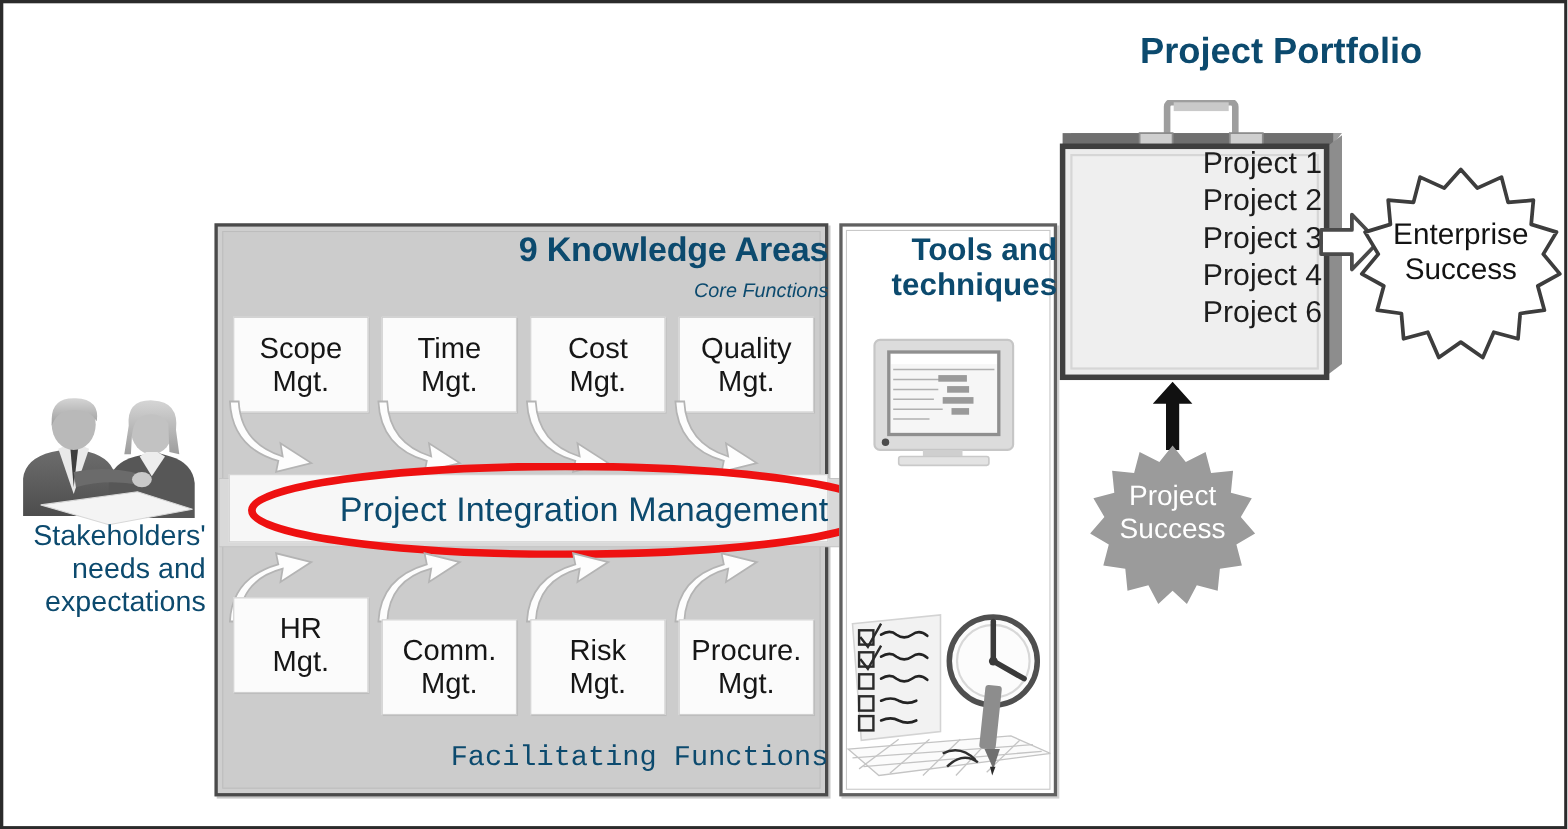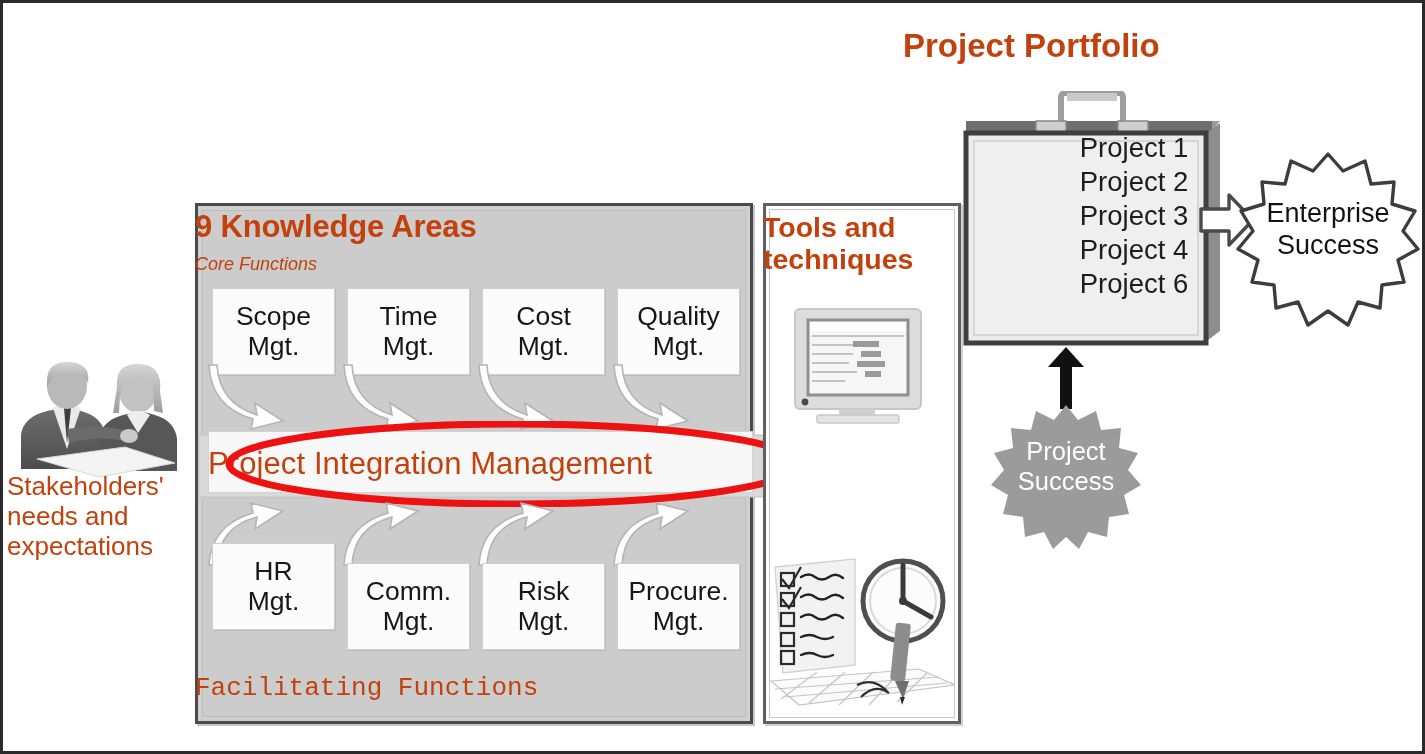--- a/index.html
+++ b/index.html
@@ -15,23 +15,23 @@
     border:3px solid #2b2b2b;
     box-sizing:border-box;
     overflow:hidden;
   }
   .abs{position:absolute;}
   svg{display:block;}
 
   
   .txt{
     position:absolute;
-    color:#c2410c;
+    color:#0c4a6e;
     line-height:1.04;
-    text-align:left;
+    text-align:right;
     white-space:pre-line;
     user-select:none;
   }
   .bold{font-weight:bold;}
 
   
   #stakeholders-group{left:4px;top:348px;width:180px;height:268px;}
   #stakeholders-caption{
     left:0px; top:120px; width:180px;
     font-size:26px; line-height:1.16;
@@ -115,22 +115,21 @@
 
   
   #portfolio-title{
     left:900px; top:26px; width:390px;
     font-size:33px;
   }
   #briefcase-group{left:955px; top:88px; width:265px; height:262px;}
   #project-list{
     position:absolute;
     left:12px; top:40px; width:232px;
-    text-align:center;
-    margin-left:48px;
+    text-align:right;
   }
   #project-list div{
     font-size:27.5px;
     color:#1d1d1d;
     line-height:1.24;
   }
 
   
   #enterprise-success-group{left:1232px; top:148px; width:186px; height:178px;}
   #enterprise-success-label{

